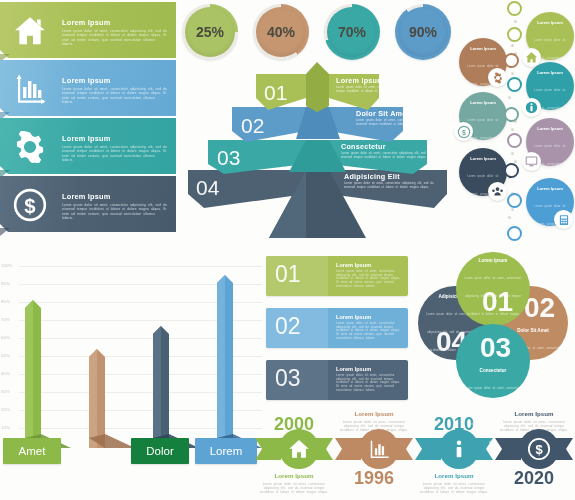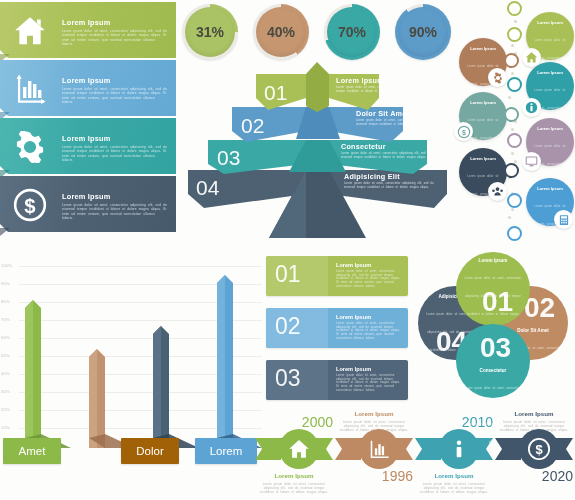--- a/index.html
+++ b/index.html
@@ -97,21 +97,21 @@
   .oc .otx{position:absolute;width:60px;}
   .oc .otx .ttl{font-size:4.6px;color:#fff;display:block;margin-bottom:2px;}
   .oc .otx .lorem{color:rgba(255,255,255,.68);font-size:2.6px;line-height:3.5px;}
   .occtr{position:absolute;left:71px;top:66px;width:12px;height:12px;background:#fff;}
 
   
   #yrs{left:255px;top:404px;width:320px;height:96px;}
   .yr{position:absolute;width:78px;height:96px;}
   .yr .circ{position:absolute;left:24px;top:25px;width:40px;height:40px;border-radius:50%;
      display:flex;align-items:center;justify-content:center;}
-  .yr .year{position:absolute;width:78px;text-align:right;font-size:14px;font-weight:normal;}
+  .yr .year{position:absolute;width:78px;text-align:center;font-size:18px;font-weight:bold;}
   .yr .cap{position:absolute;width:78px;text-align:center;font-size:6.2px;font-weight:bold;}
   .yr .txt{position:absolute;width:76px;left:1px;text-align:center;}
   .yr .txt .lorem{font-size:2.9px;line-height:4.1px;}
 </style>
 </head>
 <body>
 
 <div class="stage">
 
   <div class="abs" id="panels">
@@ -177,21 +177,21 @@
         <span class="ttl">Lorem Ipsum</span>
         <div class="lorem">Lorem ipsum dolor sit amet, consectetur adipisicing elit, sed do eiusmod tempor incididunt ut labore et dolore magna aliqua. Ut enim ad minim veniam, quis nostrud exercitation ullamco laboris.</div>
       </div>
     </div>
   </div>
 
   <div class="abs" id="pcts">
     <div class="pc" style="left:0px">
       <div class="ring"></div>
       <div class="arcL" style="background:conic-gradient(from 0deg,#aac364 0 25%,transparent 25% 100%);"></div>
-      <div class="disc" style="background:#aac364">31%</div>
+      <div class="disc" style="background:#aac364">25%</div>
     </div>
     <div class="pc" style="left:71px">
       <div class="ring"></div>
       <div class="arcL" style="background:conic-gradient(from 0deg,#c59670 0 40%,transparent 40% 100%);"></div>
       <div class="disc" style="background:#c59670">40%</div>
     </div>
     <div class="pc" style="left:142px">
       <div class="ring"></div>
       <div class="arcL" style="background:conic-gradient(from 0deg,#3aa9a6 0 70%,transparent 70% 100%);"></div>
       <div class="disc" style="background:#3aa9a6">70%</div>
@@ -425,21 +425,21 @@
       <polygon points="0,6 16,16 46,16 16,2" fill="#9c6f4c" opacity=".85"></polygon>
     </svg>
 
     <svg class="abs" style="left:153px;top:70px" width="16" height="122">
       <polygon points="8,0 16,8 16,122 0,122 0,8" fill="#4a6073"></polygon>
       <polygon points="8,0 8,122 0,122 0,8" fill="#5a7287"></polygon>
     </svg>
     <svg class="abs" style="left:153px;top:176px" width="46" height="20">
       <polygon points="0,6 16,16 46,16 16,2" fill="#2f4355" opacity=".85"></polygon>
     </svg>
-    <div class="catbox" style="left:121px;width:58px;background:#a16207">Dolor</div>
+    <div class="catbox" style="left:131px;width:58px;background:#15803d">Dolor</div>
 
     <svg class="abs" style="left:217px;top:19px" width="16" height="173">
       <polygon points="8,0 16,8 16,173 0,173 0,8" fill="#5da4d4"></polygon>
       <polygon points="8,0 8,173 0,173 0,8" fill="#72b2dc"></polygon>
     </svg>
     <svg class="abs" style="left:217px;top:176px" width="45" height="20">
       <polygon points="0,6 16,16 45,16 16,2" fill="#31628a" opacity=".85"></polygon>
     </svg>
     <div class="catbox" style="left:195px;width:62px;background:#5da4d4">Lorem</div>
 

